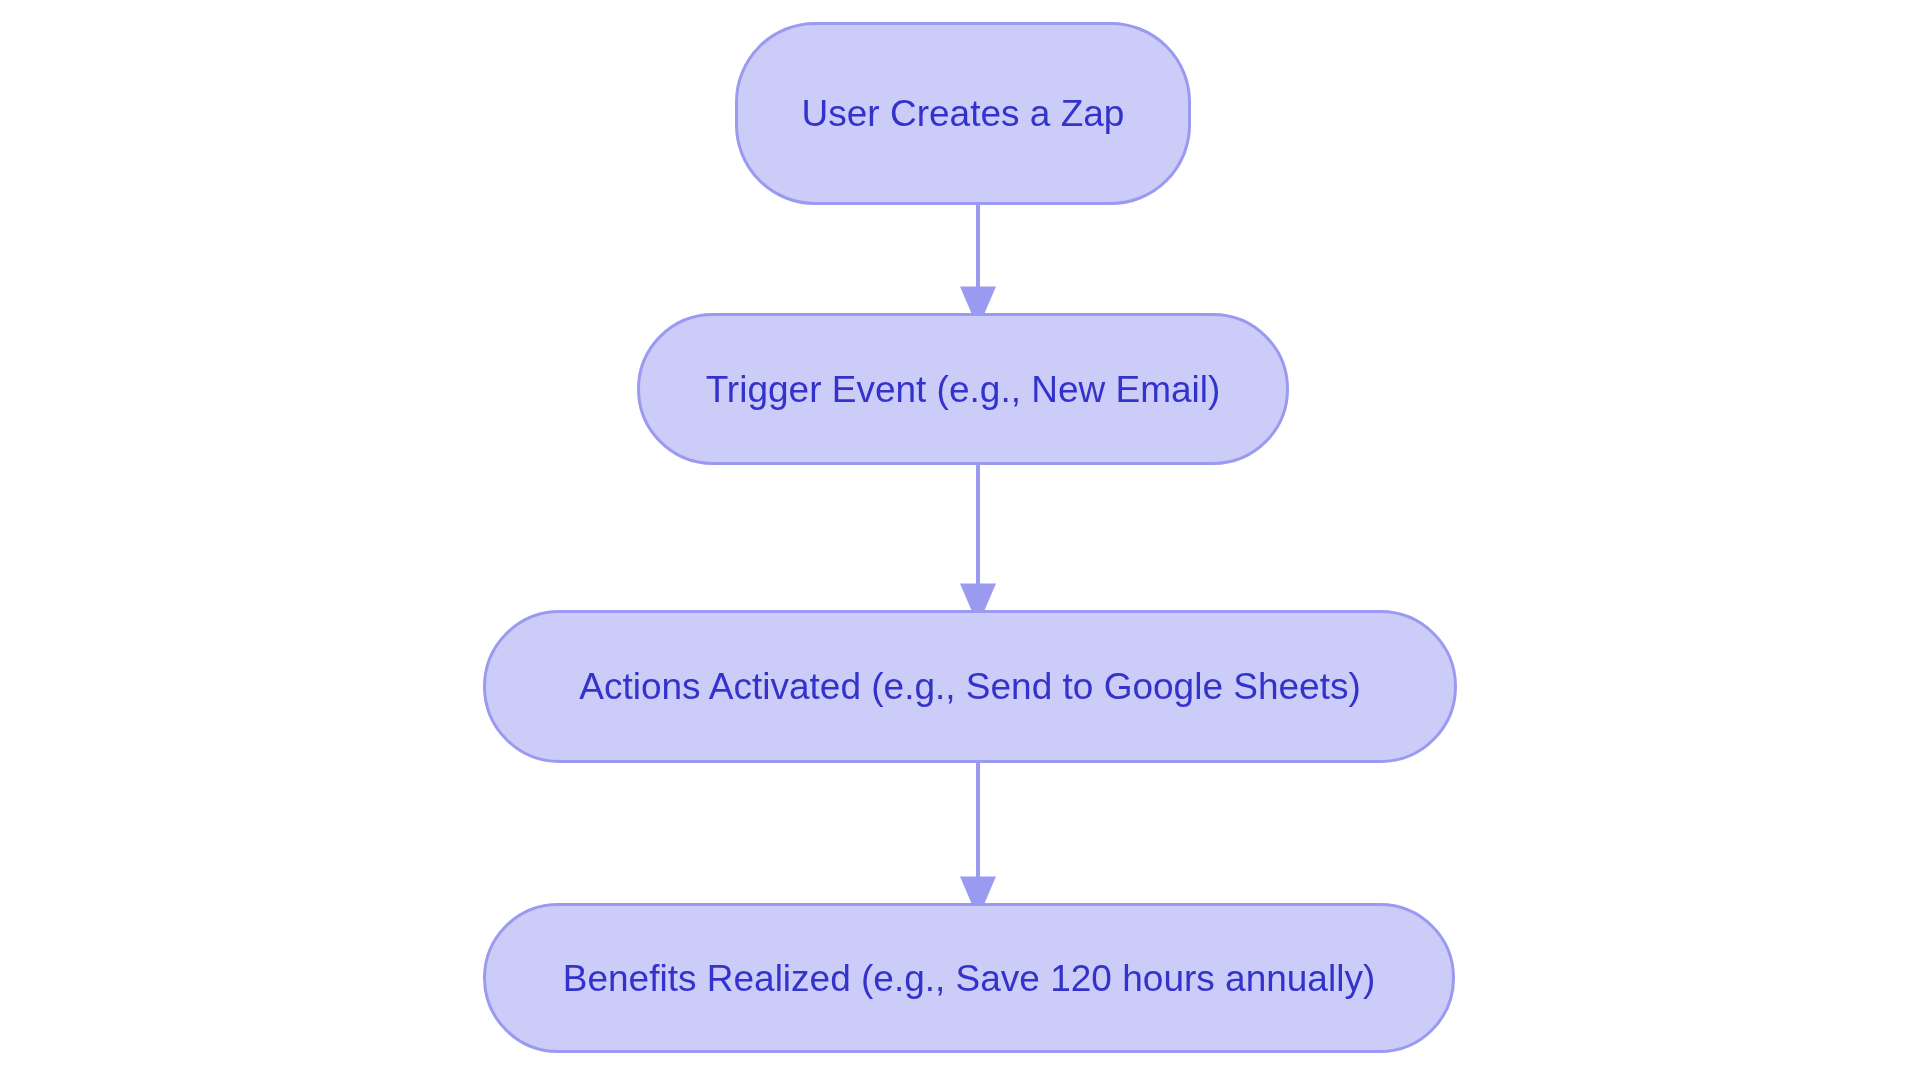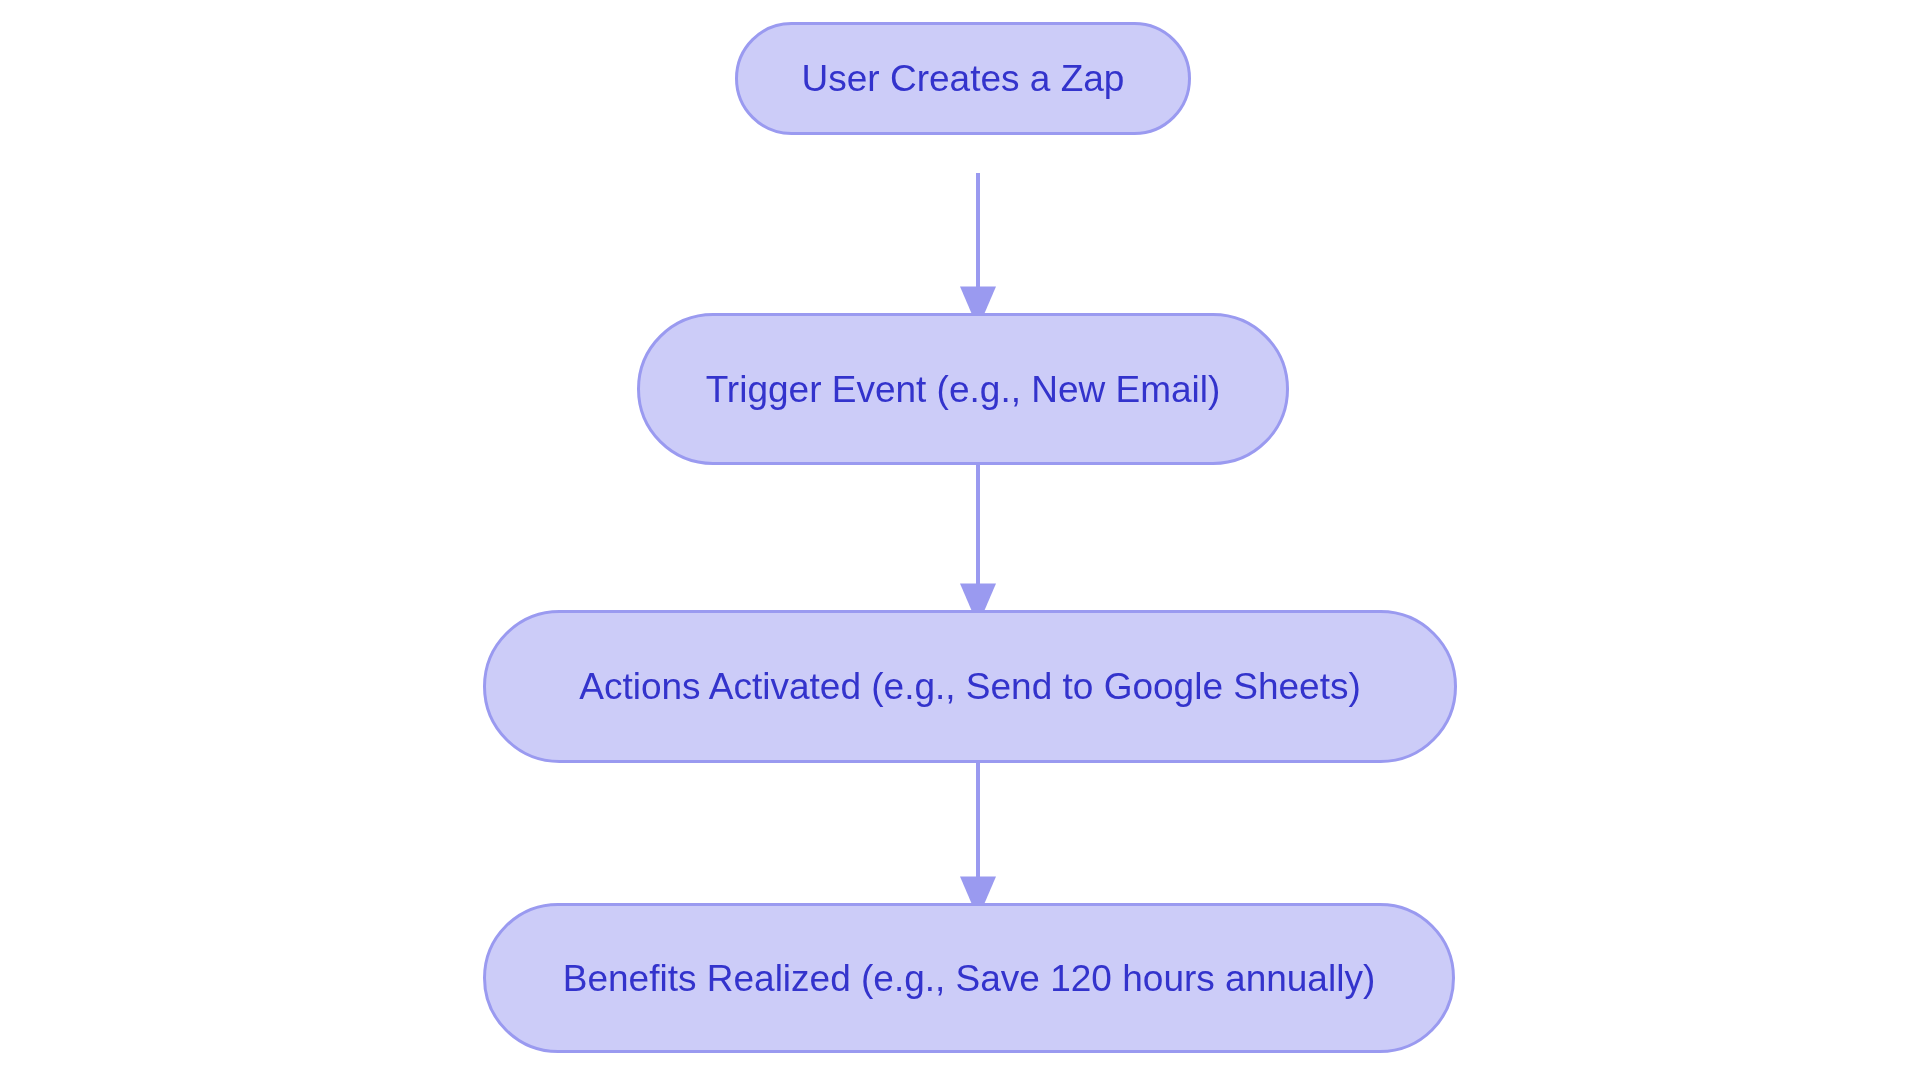--- a/index.html
+++ b/index.html
@@ -41,21 +41,21 @@
     font-family: "Liberation Sans", "DejaVu Sans", sans-serif;
     font-size: 37px;
     font-weight: 400;
     color: #3333cc;
     letter-spacing: 0px;
     white-space: nowrap;
     line-height: 1;
     user-select: none;
   }
   
-  #node-0 { left: 735px; top: 22px;  width: 456px; height: 113px; }
+  #node-0 { left: 735px; top: 22px;  width: 456px; height: 183px; }
   #node-1 { left: 637px; top: 313px; width: 652px; height: 152px; }
   #node-2 { left: 483px; top: 610px; width: 974px; height: 153px; }
   #node-3 { left: 483px; top: 903px; width: 972px; height: 150px; }
 </style>
 </head>
 <body>
 
 <div id="flow-root">
 
   <svg id="flow-svg" viewBox="0 0 1920 1083">

